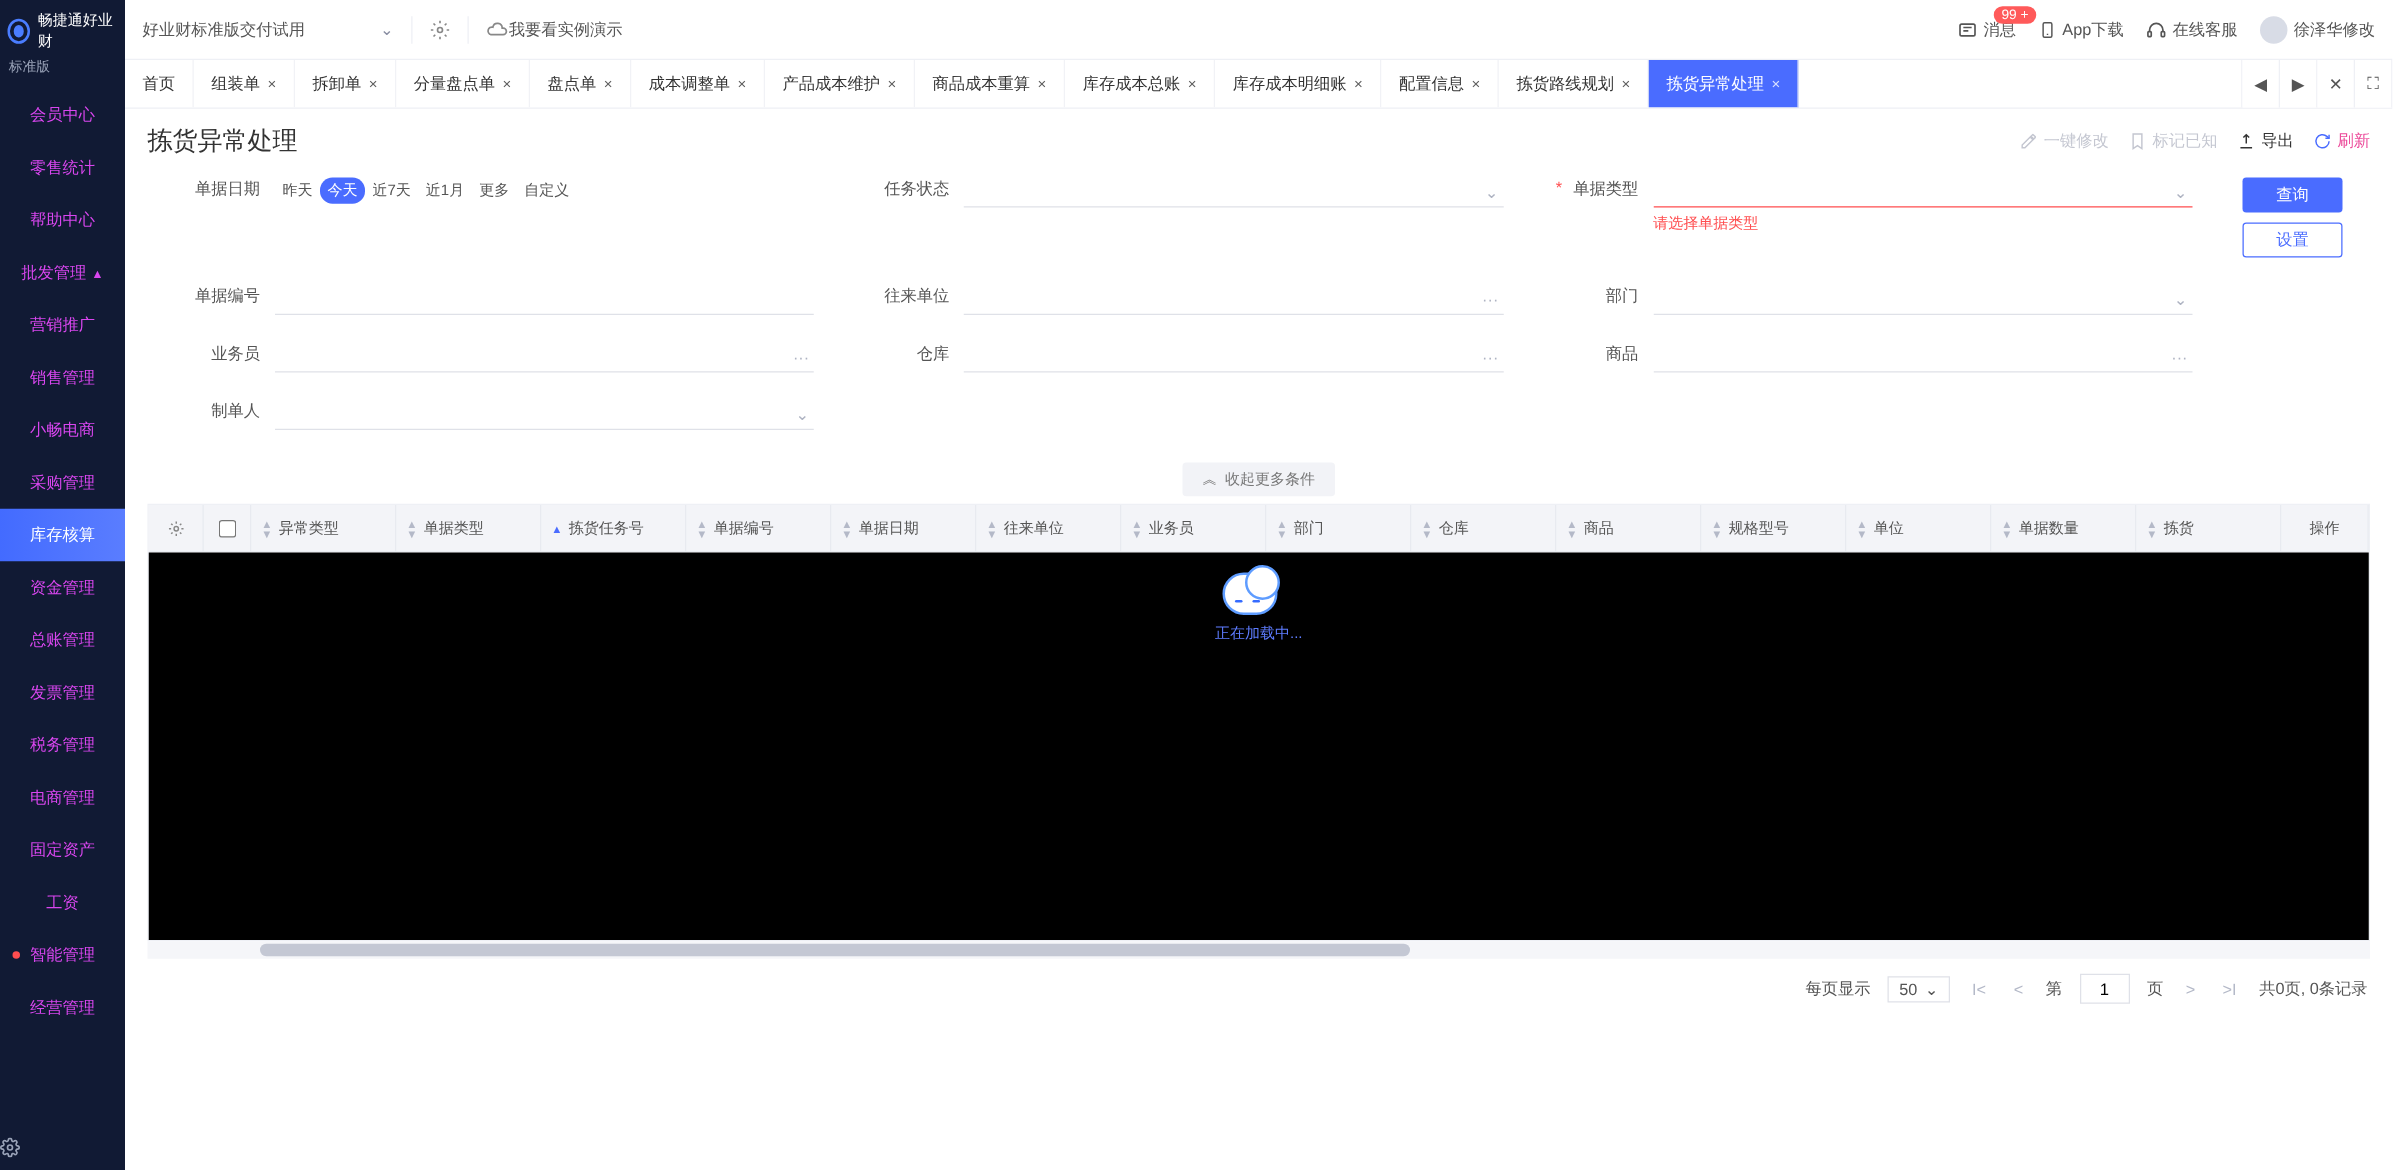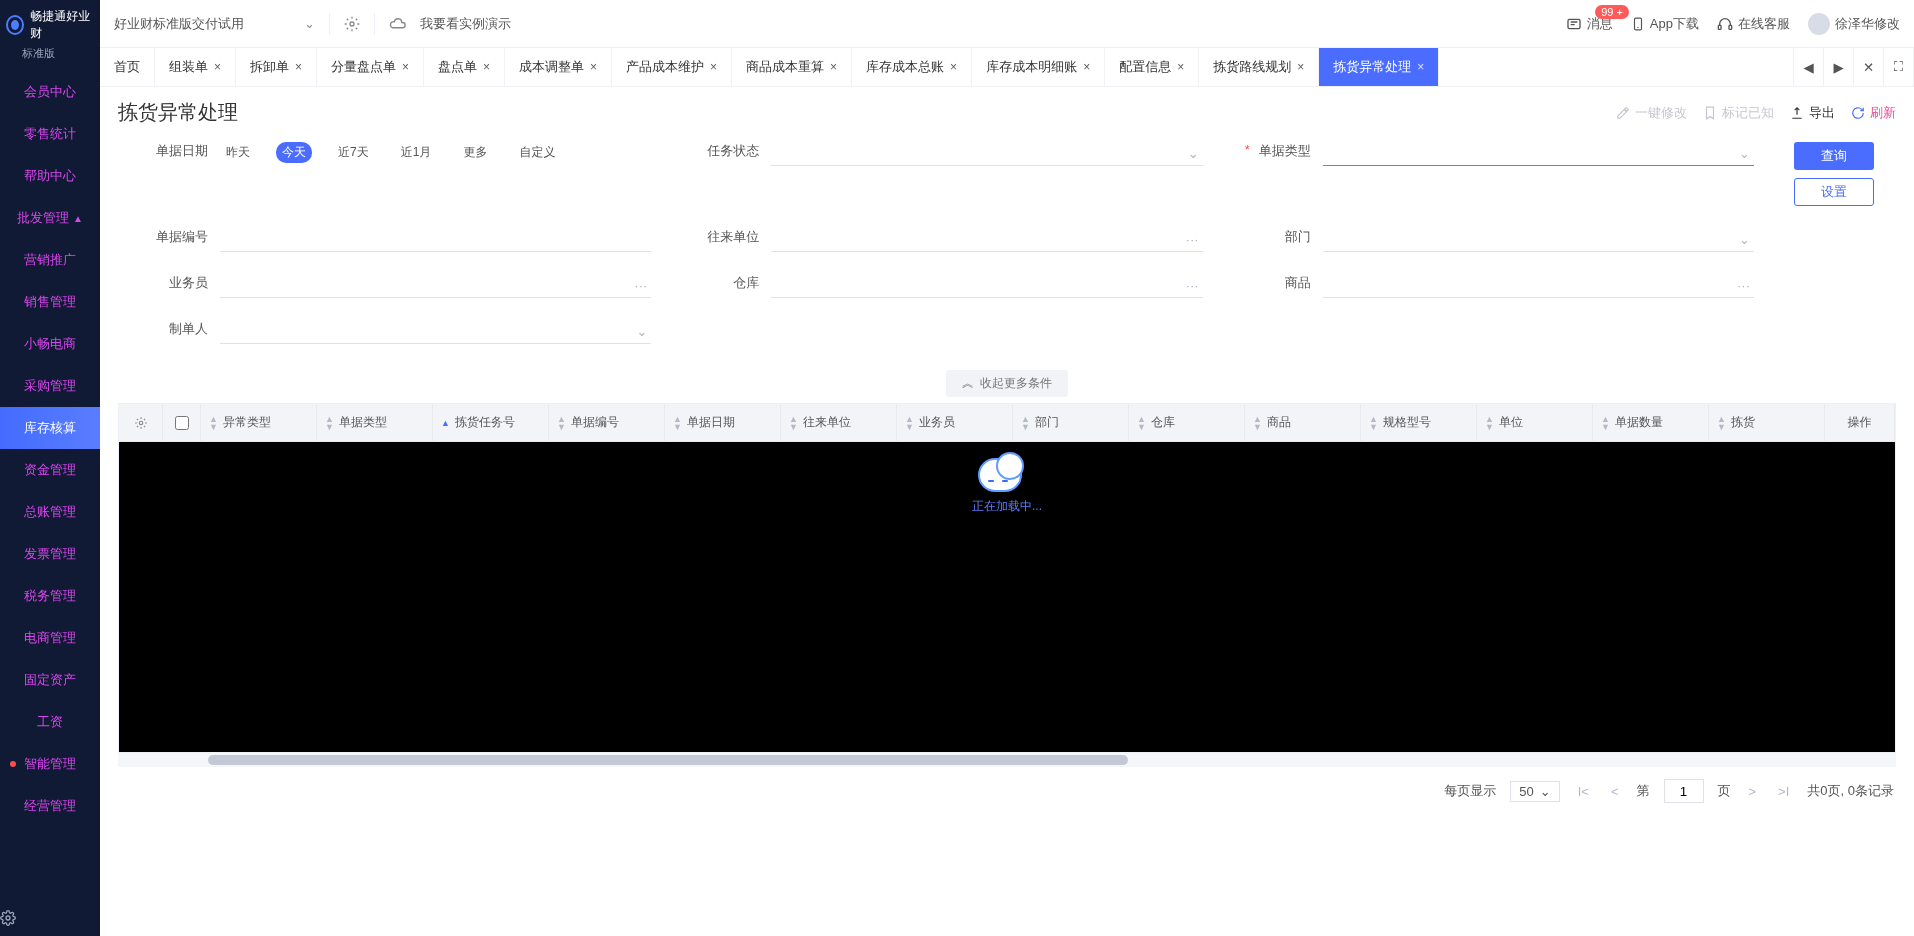--- a/index.html
+++ b/index.html
@@ -2,34 +2,34 @@
 <html><head>
   <meta charset="utf-8">
   <style>
     * { margin: 0; padding: 0; box-sizing: border-box; }
     body { font-family: "Microsoft YaHei", "PingFang SC", sans-serif; font-size: 13px; color: #333; background: #fff; }
     .app { display: flex; height: 100vh; }
     .sidebar { width: 100px; background: #111a34; color: #b8bfd0; display: flex; flex-direction: column; }
     .logo { display: flex; align-items: center; gap: 6px; padding: 8px 6px 4px; color: #fff; font-size: 12px; }
     .logo-icon { width: 20px; height: 20px; border: 2px solid #4a7dff; border-radius: 50%; position: relative; }
     .logo-icon:after { content: ""; position: absolute; inset: 3px; border-radius: 50%; background: #4a7dff; }
-    .sidebar-brand-sub { font-size: 11px; color: #9aa3b8; padding: 0 22px 10px; }
+    .sidebar-brand-sub { font-size: 11px; color: #9aa3b8; padding: 0 7px 10px; }
     .nav { flex: 1; overflow-y: auto; }
     .nav-item { padding: 12px 0; text-align: center; font-size: 13px; cursor: pointer; color: #d946ef; position: relative; }
     .nav-item.active { background: linear-gradient(90deg,#436bff,#5a7dff); color: #fff; }
     .nav-item .dot-red { position: absolute; left: 10px; top: 50%; transform: translateY(-50%); width: 6px; height: 6px; background: #ff4d4f; border-radius: 50%; }
     .nav-item .chev { font-size: 10px; margin-left: 4px; }
     .sidebar-footer { text-align: center; padding: 10px 0; color: #9aa3b8; }
     .gear-icon svg { width: 16px; height: 16px; }
     .main { flex: 1; display: flex; flex-direction: column; min-width: 0; }
     .topbar { height: 48px; display: flex; align-items: center; border-bottom: 1px solid #eef0f5; padding: 0 14px; gap: 14px; }
     .product-select { display: flex; align-items: center; gap: 60px; color: #555; cursor: pointer; }
     .product-select .chev { color: #8a8fa3; }
     .topbar .sep { width: 1px; height: 22px; background: #eef0f5; }
-    .demo-link { display: flex; align-items: center; gap: 13px; color: #555; cursor: pointer; }
+    .demo-link { display: flex; align-items: center; gap: 0; color: #555; cursor: pointer; }
     .demo-link svg { width: 18px; height: 18px; }
     .top-right { margin-left: auto; display: flex; align-items: center; gap: 18px; color: #555; }
     .top-right-item { display: flex; align-items: center; gap: 5px; cursor: pointer; position: relative; }
     .badge { position: absolute; top: -10px; right: -16px; background: #ff5a5a; color: #fff; font-size: 11px; border-radius: 10px; padding: 1px 6px; }
     .avatar { width: 22px; height: 22px; border-radius: 50%; background: #d8dce6; display: inline-block; }
     .tabs-row { display: flex; align-items: center; border-bottom: 1px solid #eef0f5; background: #fff; }
     .tabs { display: flex; overflow: hidden; flex: 1; }
     .tab { padding: 10px 14px; display: flex; align-items: center; gap: 6px; white-space: nowrap; cursor: pointer; color: #333; border-right: 1px solid #f1f2f6; }
     .tab.active { background: #4a6cff; color: #fff; }
     .tab .close { font-size: 12px; color: inherit; opacity: 0.8; }
@@ -44,21 +44,21 @@
     .filters { padding: 4px 40px 0; }
     .filter-row { display: flex; gap: 40px; margin-bottom: 22px; }
     .filter-cell { display: flex; flex: 1; min-width: 0; }
     .filter-cell .label { width: 80px; text-align: right; padding-right: 12px; color: #555; position: relative; }
     .filter-cell .label.required:before { content: "*"; color: #ff4d4f; position: absolute; left: 2px; }
     .filter-inner { flex: 1; position: relative; display: flex; flex-direction: column; }
     .input-line { border-bottom: 1px solid #dfe1e8; height: 24px; display: flex; align-items: center; }
     .input-line.error { border-bottom-color: #ff4d4f; }
     .input-line input { border: none; width: 100%; background: transparent; outline: none; font-size: 13px; }
     .input-suffix { color: #aeb3c2; cursor: pointer; padding: 0 4px; }
-    .date-picker-row { display: flex; align-items: center; gap: 20px; }
+    .date-picker-row { display: flex; align-items: center; gap: 0; }
     .date-chip { font-size: 12px; color: #555; cursor: pointer; padding: 2px 6px; }
     .date-chip.active { background: #4a6cff; color: #fff; border-radius: 10px; }
     .date-range { font-size: 12px; color: #555; margin-top: 2px; }
     .err-text { color: #ff4d4f; font-size: 12px; margin-top: 4px; }
     .action-col { width: 80px; display: flex; flex-direction: column; gap: 8px; }
     .btn { height: 28px; border-radius: 3px; display: flex; align-items: center; justify-content: center; cursor: pointer; font-size: 13px; }
     .btn-primary { background: #4a6cff; color: #fff; }
     .btn-outline { border: 1px solid #4a6cff; color: #4a6cff; background: #fff; }
     .collapse-bar { display: flex; justify-content: center; margin: 4px 0 6px; }
     .collapse-btn { background: #f2f3f7; color: #777; padding: 5px 16px; border-radius: 3px; font-size: 12px; cursor: pointer; display: flex; gap: 6px; align-items: center; }
@@ -293,20 +293,21 @@
             </div>
           </div>
         </div>
         <div class="filter-cell">
           <div class="label required">单据类型</div>
           <div class="filter-inner">
             <div class="input-line error">
               <input style="">
               <span class="input-suffix">⌄</span>
             </div>
+            <div class="err-text">请选择单据类型</div>
           </div>
         </div>
         <div class="action-col">
           <div class="btn btn-primary">
               <span>查询</span>
             </div>
           <div class="btn btn-outline">
               <span>设置</span>
             </div>
         </div>

